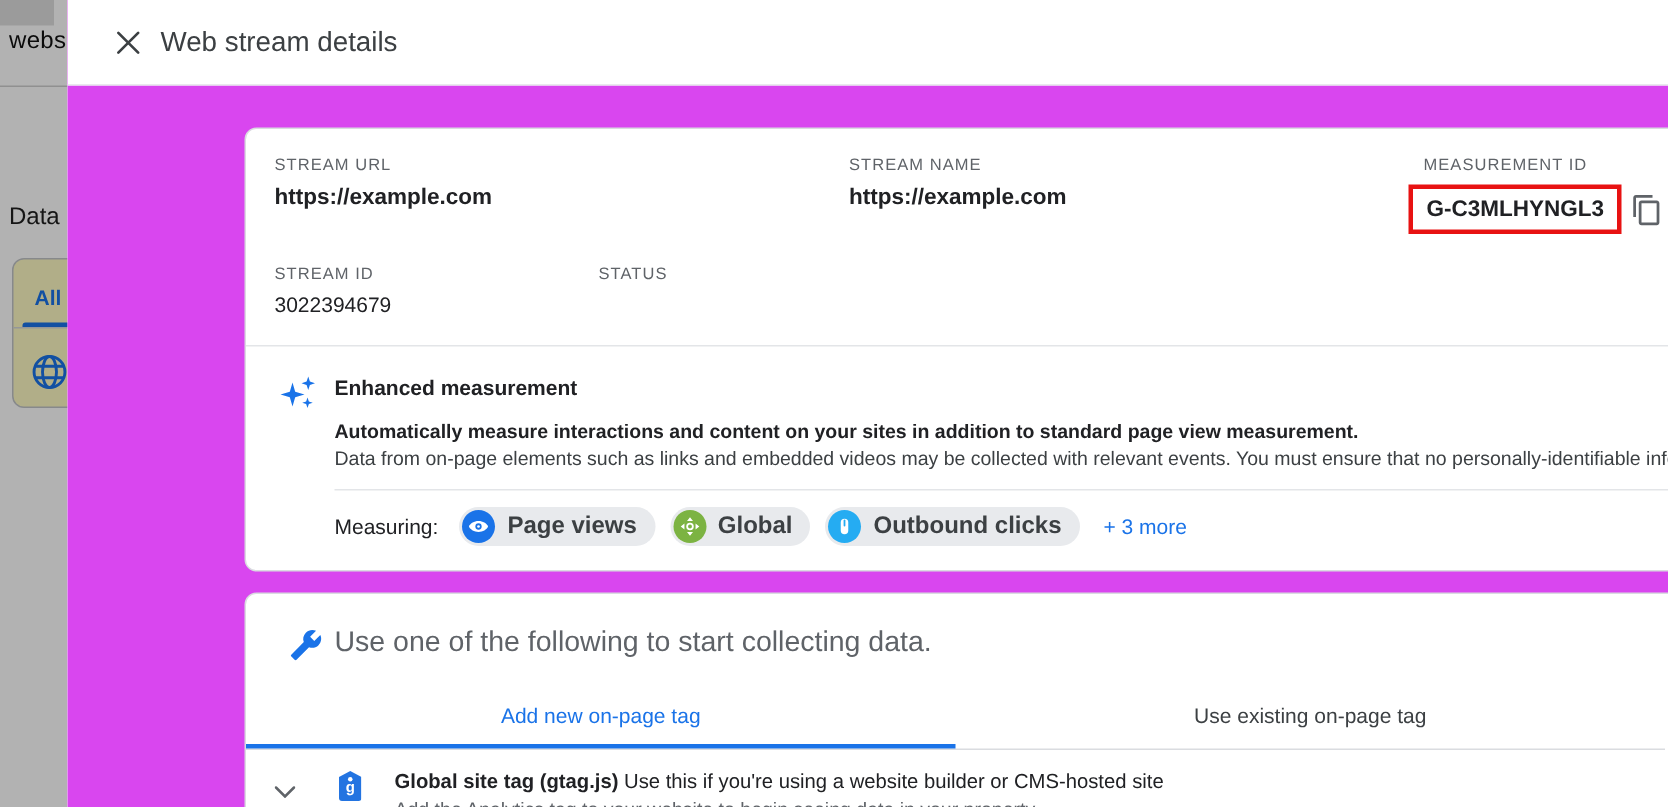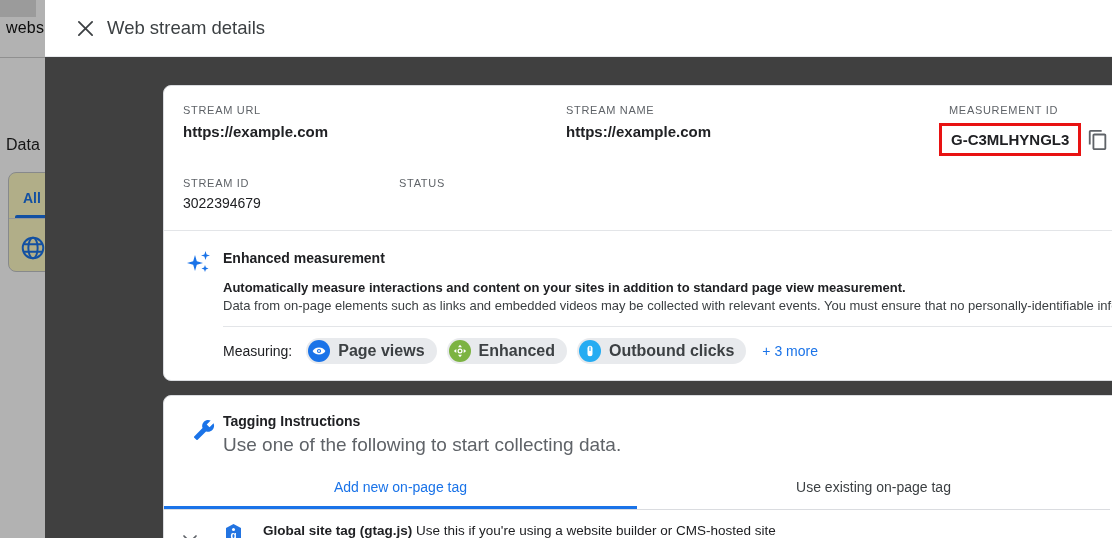--- a/index.html
+++ b/index.html
@@ -14,21 +14,21 @@
   .bd-data { position:absolute; left:6px; top:136px; font-size:16px; color:#1f1f1f; }
   .bd-card { position:absolute; left:8px; top:172px; width:52px; height:100px; background:#fef9c3;
              border:1px solid #c2c5c8; border-radius:8px; }
   .bd-all { position:absolute; left:14px; top:17px; font-size:14px; color:#1a73e8; font-weight:700; }
   .bd-all-underline { position:absolute; left:6px; top:42px; width:40px; height:3px; background:#1a73e8; border-radius:2px 2px 0 0; }
   .bd-card-divider { position:absolute; left:0; top:45px; width:52px; height:1px; background:#d4d7da; }
   .bd-globe { position:absolute; left:11px; top:62px; }
   .backdrop::after { content:""; position:absolute; inset:0; background:rgba(0,0,0,0.30); }
 
   
-  .panel { position:absolute; left:45px; top:0; width:1067px; height:538px; background:#404040; z-index:2; overflow:hidden; }
+  .panel { position:absolute; left:45px; top:0; width:1067px; height:538px; background:#d946ef; z-index:2; overflow:hidden; }
   .panel-header { height:57px; background:#fff; display:flex; align-items:center; border-bottom:1px solid #e8eaed; }
   .close-btn { margin-left:26px; width:28px; height:28px; display:flex; align-items:center; justify-content:center; cursor:pointer; }
   .panel-title { margin-left:8px; font-size:18.5px; color:#3c4043; }
 
   .panel-body { position:relative; height:481px; }
   .card { position:relative; margin-left:118px; width:1220px; background:#fff;
           border:1px solid #dadce0; border-radius:8px; overflow:hidden; }
   .card1 { margin-top:28px; }
   .card2 { margin-top:14px; height:320px; }
 
@@ -183,21 +183,21 @@
               <span class="chip-label">Page views</span>
             </span>
 
             <span class="chip">
               <span class="chip-circle cc-green">
                 <svg width="14" height="14" viewBox="0 0 14 14">
                   <circle cx="7" cy="7" r="1.9" fill="none" stroke="#fff" stroke-width="1.2"></circle>
                   <path d="M7 .8 L9 3.3 H5 Z M7 13.2 L5 10.7 H9 Z M.8 7 L3.3 5 V9 Z M13.2 7 L10.7 9 V5 Z" fill="#fff"></path>
                 </svg>
               </span>
-              <span class="chip-label">Enhanced</span>
+              <span class="chip-label">Global</span>
             </span>
 
             <span class="chip">
               <span class="chip-circle cc-cyan">
                 <svg width="14" height="14" viewBox="0 0 14 14">
                   <rect x="4.5" y="1.8" width="5" height="10.4" rx="2.5" fill="#fff"></rect>
                   <path d="M7 3 V6.4" stroke="#25acf2" stroke-width="1.2" stroke-linecap="round"></path>
                 </svg>
               </span>
               <span class="chip-label">Outbound clicks</span>
@@ -210,21 +210,20 @@
     </div>
 
     <div class="card card2">
       <div class="tag-head">
         <div class="tag-icon">
           <svg width="22" height="22" viewBox="0 0 24 24" fill="#1a73e8" style="transform:scale(-1,1)">
             <path d="M22.7 19l-9.1-9.1c.9-2.3.4-5-1.5-6.9-2-2-5-2.4-7.4-1.3L9 6 6 9 1.6 4.7C.4 7.1.9 10.1 2.9 12.1c1.9 1.9 4.6 2.4 6.9 1.5l9.1 9.1c.4.4 1 .4 1.4 0l2.3-2.3c.5-.4.5-1.1.1-1.4z"></path>
           </svg>
         </div>
         <div class="tag-titles">
-          <div class="tag-title">Tagging Instructions</div>
           <div class="tag-sub">Use one of the following to start collecting data.</div>
         </div>
       </div>
 
       <div class="tabs">
         <div class="tab active">Add new on-page tag</div>
         <div class="tab">Use existing on-page tag</div>
       </div>
 
       <div class="gtag-row">

